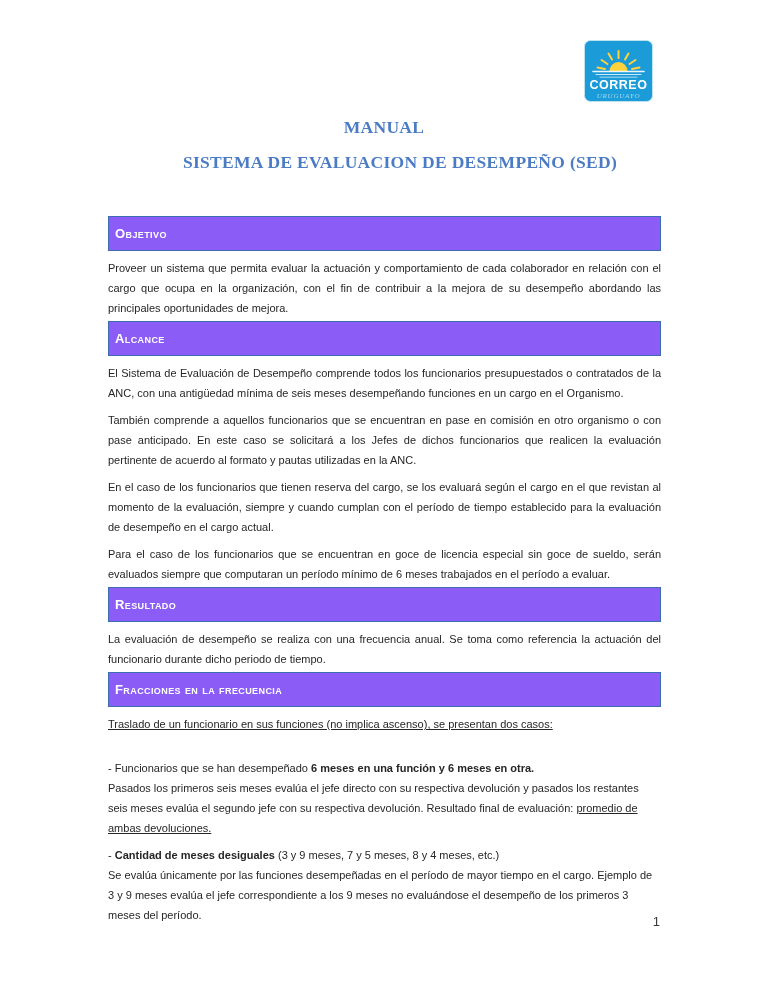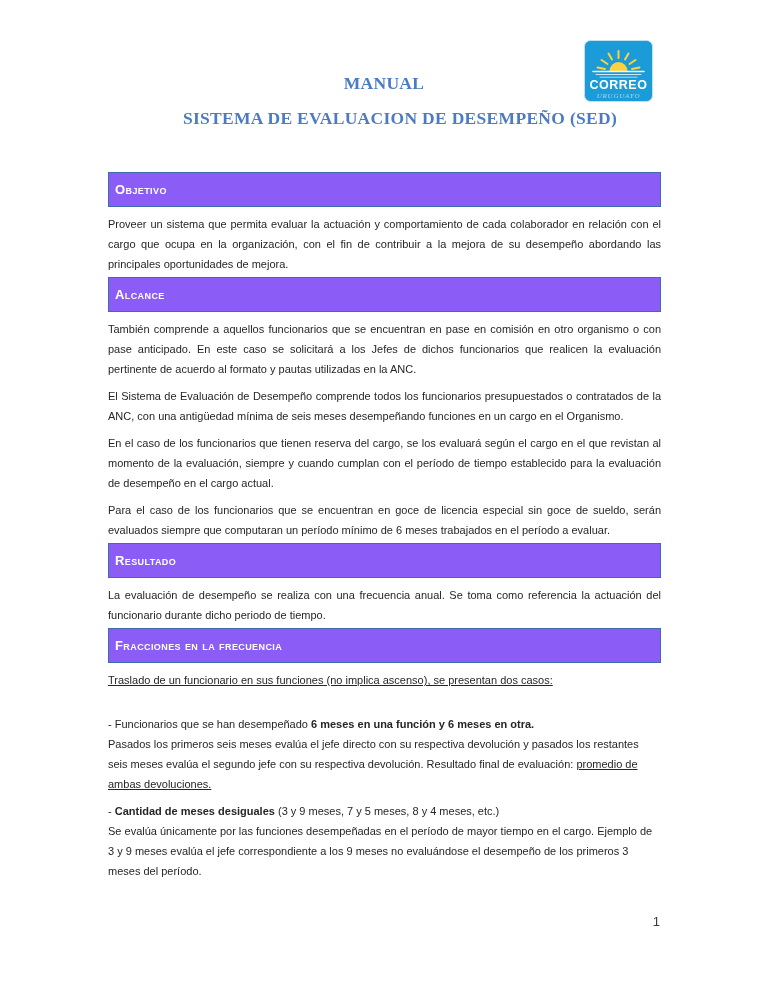--- a/index.html
+++ b/index.html
@@ -7,21 +7,21 @@
     position:relative;
     width:768px;height:994px;
     background:#ffffff;
     font-family:"Liberation Sans",sans-serif;
     color:#262626;
     overflow:hidden;
   }
   
   .logo{position:absolute;left:584px;top:40px;width:69px;height:62px;}
   
-  .titles{padding-top:72px;text-align:center;}
+  .titles{padding-top:116px;text-align:center;}
   .title-line{
     font-family:"Liberation Serif",serif;
     font-weight:700;
     font-size:17.5px;
     line-height:22px;
     color:#4a7bc4;
     letter-spacing:.3px;
     margin:0;
   }
   .title-line + .title-line{margin-top:13px;margin-left:32px;}
@@ -99,22 +99,22 @@
   </div>
 
   <div class="content">
       <div class="bar">
         <span class="bar-label">Objetivo</span>
       </div>
       <p class="para justify"><span class="">Proveer un sistema que permita evaluar la actuación y comportamiento de cada colaborador en relación con el cargo que ocupa en la organización, con el fin de contribuir a la mejora de su desempeño abordando las principales oportunidades de mejora.</span></p>
       <div class="bar">
         <span class="bar-label">Alcance</span>
       </div>
+      <p class="para justify"><span class="">El Sistema de Evaluación de Desempeño comprende todos los funcionarios presupuestados o contratados de la ANC, con una antigüedad mínima de seis meses desempeñando funciones en un cargo en el Organismo.</span></p>
       <p class="para justify"><span class="">También comprende a aquellos funcionarios que se encuentran en pase en comisión en otro organismo o con pase anticipado. En este caso se solicitará a los Jefes de dichos funcionarios que realicen la evaluación pertinente de acuerdo al formato y pautas utilizadas en la ANC.</span></p>
-      <p class="para justify"><span class="">El Sistema de Evaluación de Desempeño comprende todos los funcionarios presupuestados o contratados de la ANC, con una antigüedad mínima de seis meses desempeñando funciones en un cargo en el Organismo.</span></p>
       <p class="para justify"><span class="">En el caso de los funcionarios que tienen reserva del cargo, se los evaluará según el cargo en el que revistan al momento de la evaluación, siempre y cuando cumplan con el período de tiempo establecido para la evaluación de desempeño en el cargo actual.</span></p>
       <p class="para justify"><span class="">Para el caso de los funcionarios que se encuentran en goce de licencia especial sin goce de sueldo, serán evaluados siempre que computaran un período mínimo de 6 meses trabajados en el período a evaluar.</span></p>
       <div class="bar">
         <span class="bar-label">Resultado</span>
       </div>
       <p class="para justify"><span class="">La evaluación de desempeño se realiza con una frecuencia anual. Se toma como referencia la actuación del funcionario durante dicho periodo de tiempo.</span></p>
       <div class="bar">
         <span class="bar-label">Fracciones en la frecuencia</span>
       </div>
       <p class="para left traslado"><span class="run-u">Traslado de un funcionario en sus funciones (no implica ascenso), se presentan dos casos:</span></p>

